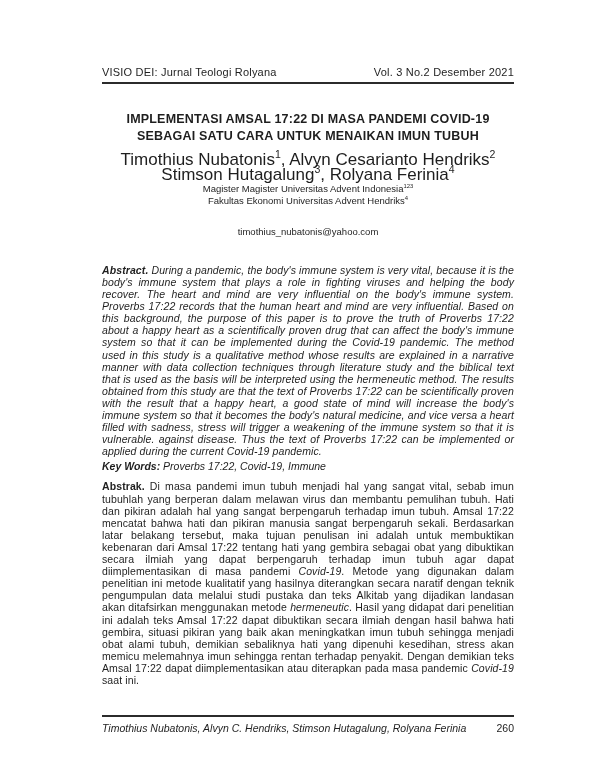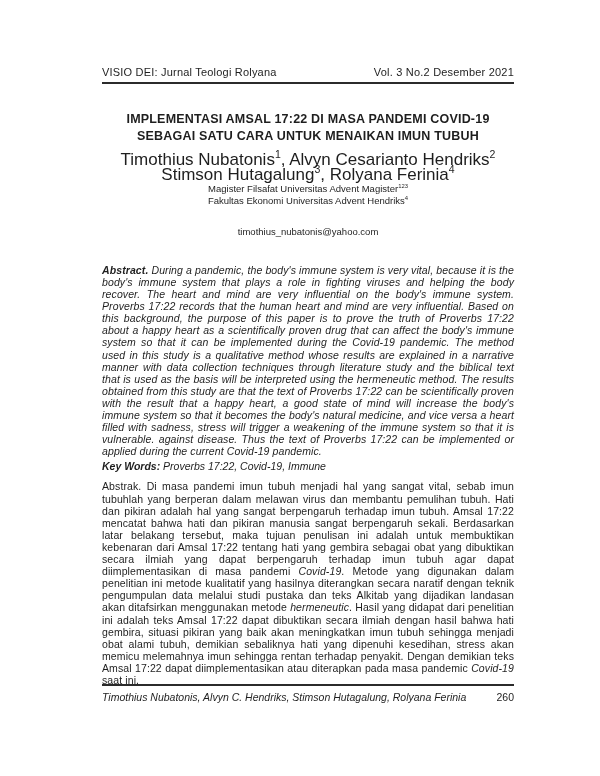--- a/index.html
+++ b/index.html
@@ -65,26 +65,26 @@
   }
   .abstract.en{margin-top:26px;}
   .abstract.id{margin-top:8px;}
   .keywords{
     font-size:10.5px;
     line-height:12.1px;
   }
   .keywords.en{margin-top:3px;}
   .keywords.id{margin-top:7px;}
   .seg.i{font-style:italic;text-align:center;}
-  .seg.b{font-weight:400;}
+  .seg.b{font-weight:700;}
   .seg.bi{font-weight:700;font-style:italic;}
   sup.seg{font-size:62%;line-height:0;}
   .page-footer{
     position:absolute;
-    left:102px; top:684px;
+    left:102px; top:715px;
     width:412px;
     border-top:2px solid var(--rule);
     padding-top:5px;
     display:flex;
     justify-content:space-between;
     align-items:baseline;
     font-size:10.5px;
   }
   .footer-authors{font-style:italic;}
 </style>
@@ -103,21 +103,21 @@
       <span class="title-line">IMPLEMENTASI AMSAL 17:22 DI MASA PANDEMI COVID-19</span>
       <span class="title-line">SEBAGAI SATU CARA UNTUK MENAIKAN IMUN TUBUH</span>
     </h1>
 
     <div class="authors">
       <div class="authors-line"><span class="seg n">Timothius Nubatonis</span><sup class="seg sup">1</sup><span class="seg n">, Alvyn Cesarianto Hendriks</span><sup class="seg sup">2</sup></div>
       <div class="authors-line"><span class="seg n">Stimson Hutagalung</span><sup class="seg sup">3</sup><span class="seg n">, Rolyana Ferinia</span><sup class="seg sup">4</sup></div>
     </div>
 
     <div class="affiliations">
-      <div class="affil-line"><span class="seg n">Magister Filsafat Universitas Advent Magister</span><sup class="seg sup">123</sup></div>
+      <div class="affil-line"><span class="seg n">Magister Magister Universitas Advent Indonesia</span><sup class="seg sup">123</sup></div>
       <div class="affil-line"><span class="seg n">Fakultas Ekonomi Universitas Advent Hendriks</span><sup class="seg sup">4</sup></div>
       <div class="email">timothius_nubatonis@yahoo.com</div>
     </div>
 
     <p class="abstract en"><span class="seg bi">Abstract.</span><span class="seg i"> During a pandemic, the body's immune system is very vital, because it is the body's immune system that plays a role in fighting viruses and helping the body recover. The heart and mind are very influential on the body's immune system. Proverbs 17:22 records that the human heart and mind are very influential. Based on this background, the purpose of this paper is to prove the truth of Proverbs 17:22 about a happy heart as a scientifically proven drug that can affect the body's immune system so that it can be implemented during the Covid-19 pandemic. The method used in this study is a qualitative method whose results are explained in a narrative manner with data collection techniques through literature study and the biblical text that is used as the basis will be interpreted using the hermeneutic method. The results obtained from this study are that the text of Proverbs 17:22 can be scientifically proven with the result that a happy heart, a good state of mind will increase the body's immune system so that it becomes the body's natural medicine, and vice versa a heart filled with sadness, stress will trigger a weakening of the immune system so that it is vulnerable. against disease. Thus the text of Proverbs 17:22 can be implemented or applied during the current Covid-19 pandemic.</span></p>
 
     <p class="keywords en"><span class="seg bi">Key Words:</span><span class="seg i"> Proverbs 17:22, Covid-19, Immune</span></p>
 
     <p class="abstract id"><span class="seg b">Abstrak.</span><span class="seg n"> Di masa pandemi imun tubuh menjadi hal yang sangat vital, sebab imun tubuhlah yang berperan dalam melawan virus dan membantu pemulihan tubuh. Hati dan pikiran adalah hal yang sangat berpengaruh terhadap imun tubuh. Amsal 17:22 mencatat bahwa hati dan pikiran manusia sangat berpengaruh sekali. Berdasarkan latar belakang tersebut, maka tujuan penulisan ini adalah untuk membuktikan kebenaran dari Amsal 17:22 tentang hati yang gembira sebagai obat yang dibuktikan secara ilmiah yang dapat berpengaruh terhadap imun tubuh agar dapat diimplementasikan di masa pandemi </span><span class="seg i">Covid-19</span><span class="seg n">. Metode yang digunakan dalam penelitian ini metode kualitatif yang hasilnya diterangkan secara naratif dengan teknik pengumpulan data melalui studi pustaka dan teks Alkitab yang dijadikan landasan akan ditafsirkan menggunakan metode </span><span class="seg i">hermeneutic</span><span class="seg n">. Hasil yang didapat dari penelitian ini adalah teks Amsal 17:22 dapat dibuktikan secara ilmiah dengan hasil bahwa hati gembira, situasi pikiran yang baik akan meningkatkan imun tubuh sehingga menjadi obat alami tubuh, demikian sebaliknya hati yang dipenuhi kesedihan, stress akan memicu melemahnya imun sehingga rentan terhadap penyakit. Dengan demikian teks Amsal 17:22 dapat diimplementasikan atau diterapkan pada masa pandemic </span><span class="seg i">Covid-19</span><span class="seg n"> saat ini.</span></p>
 

